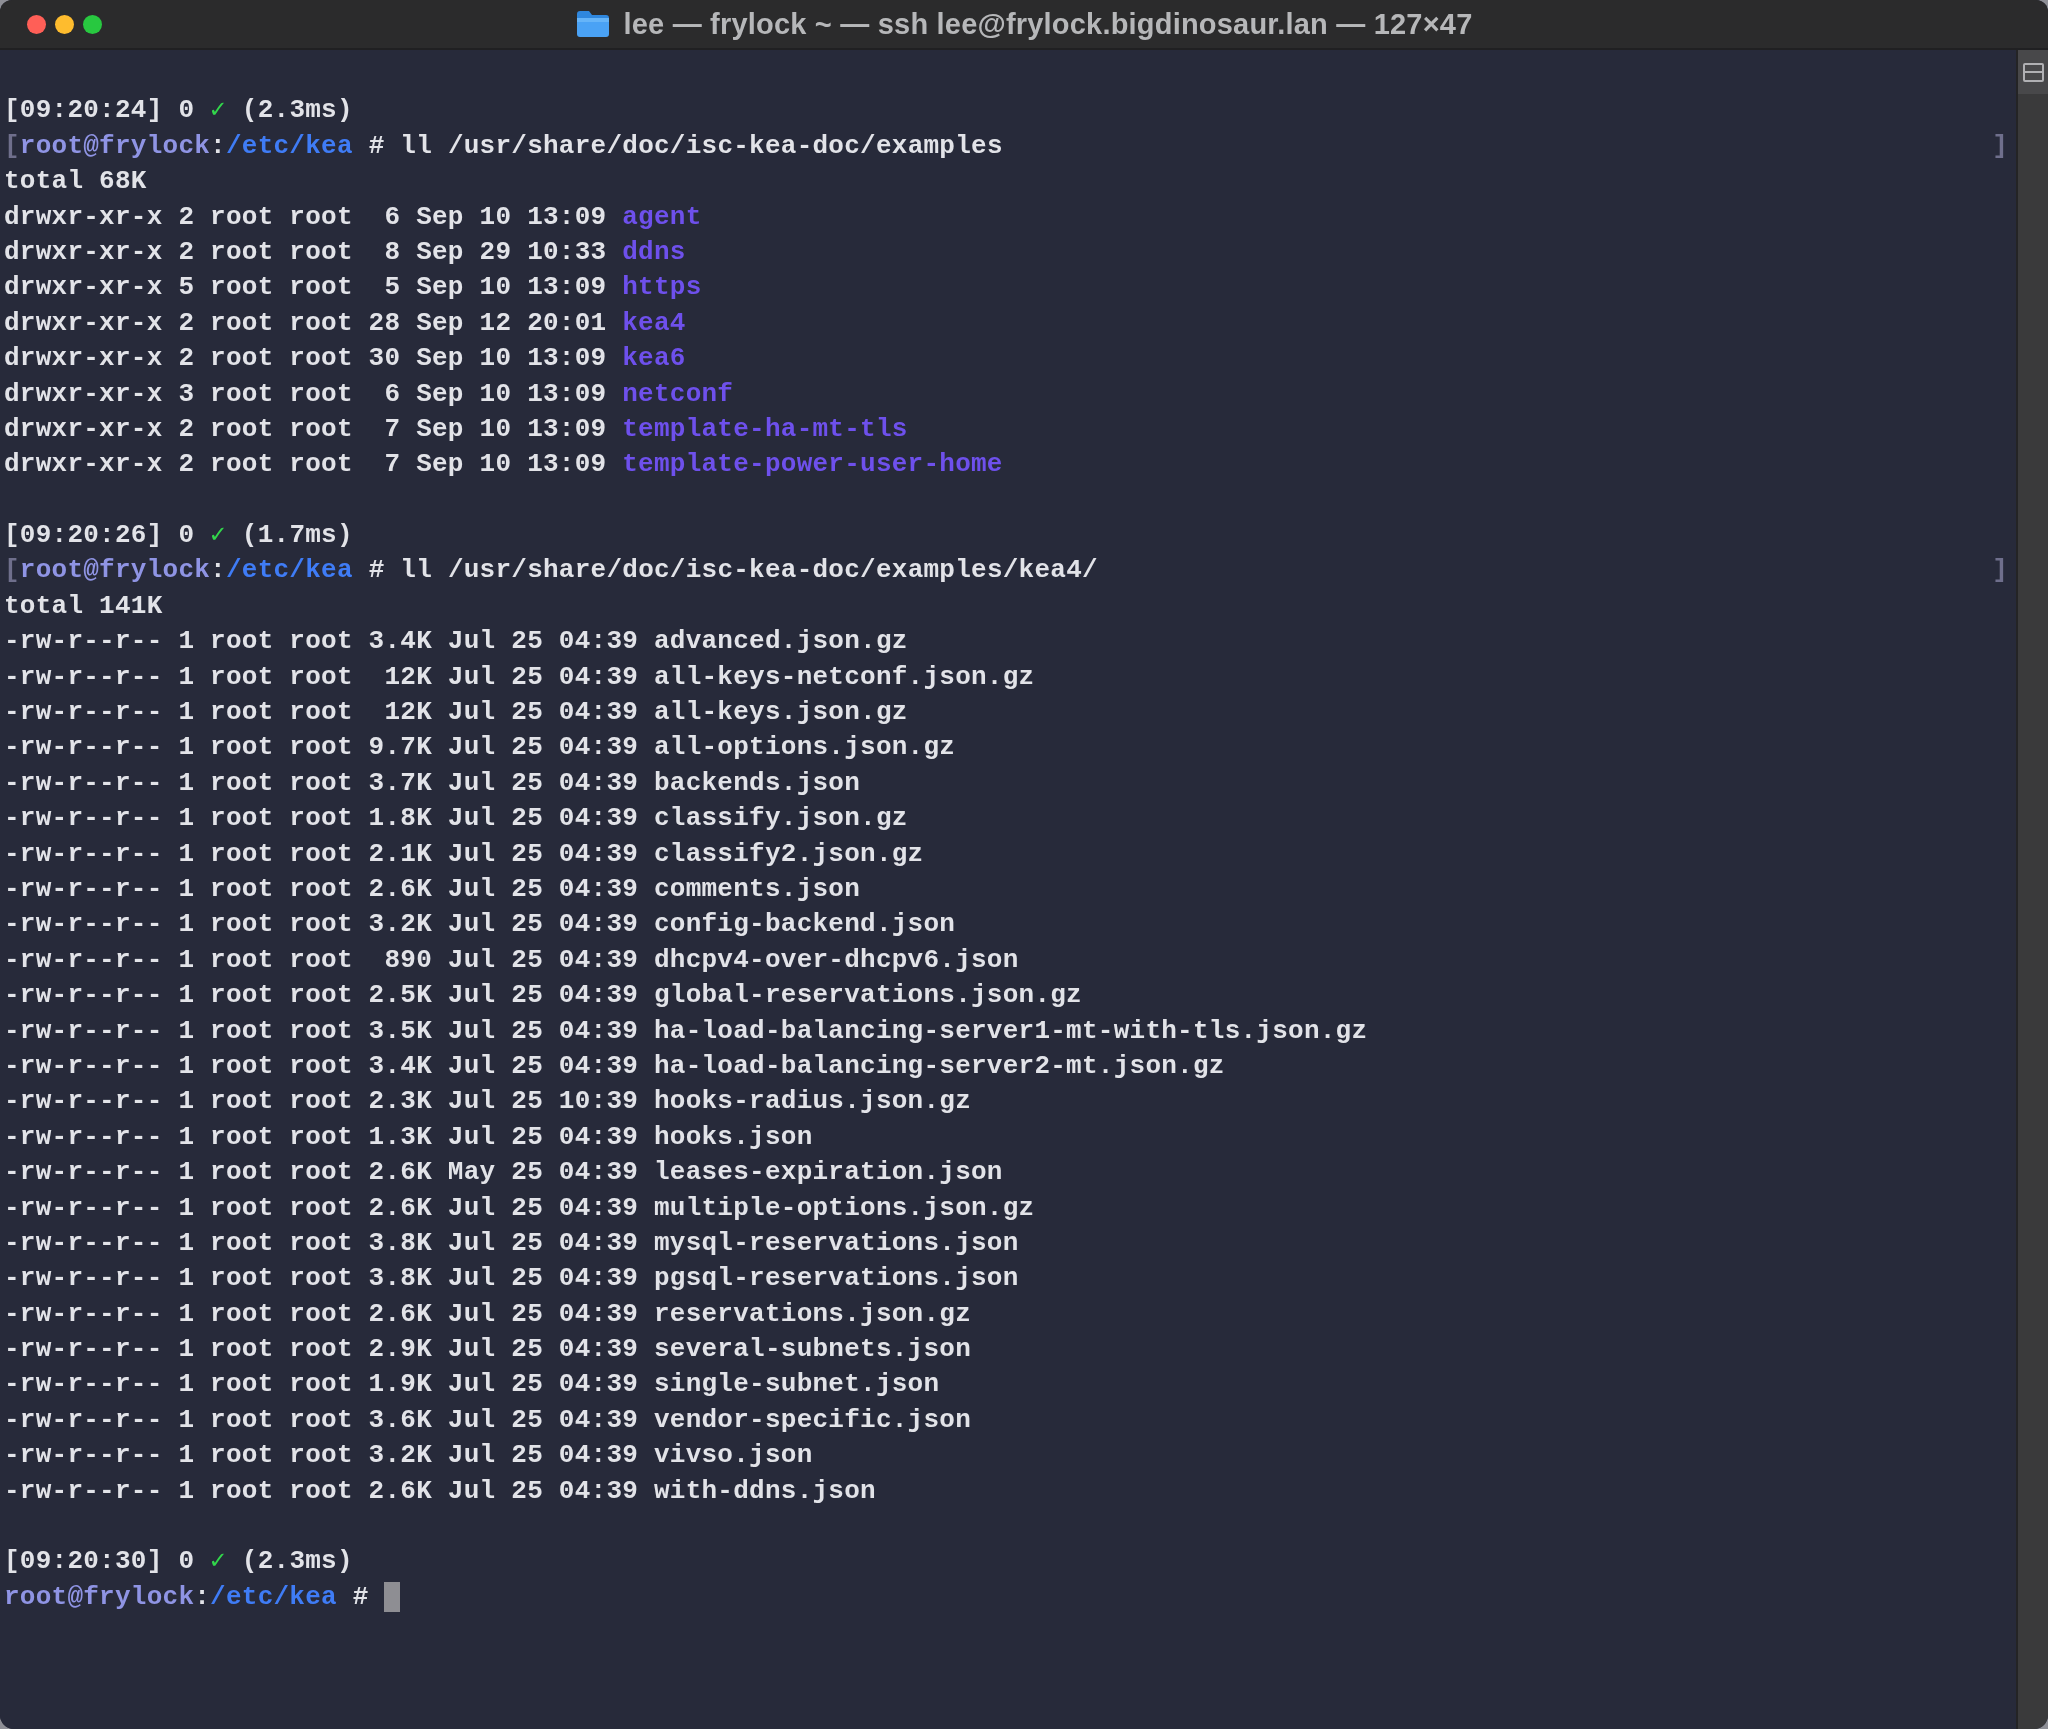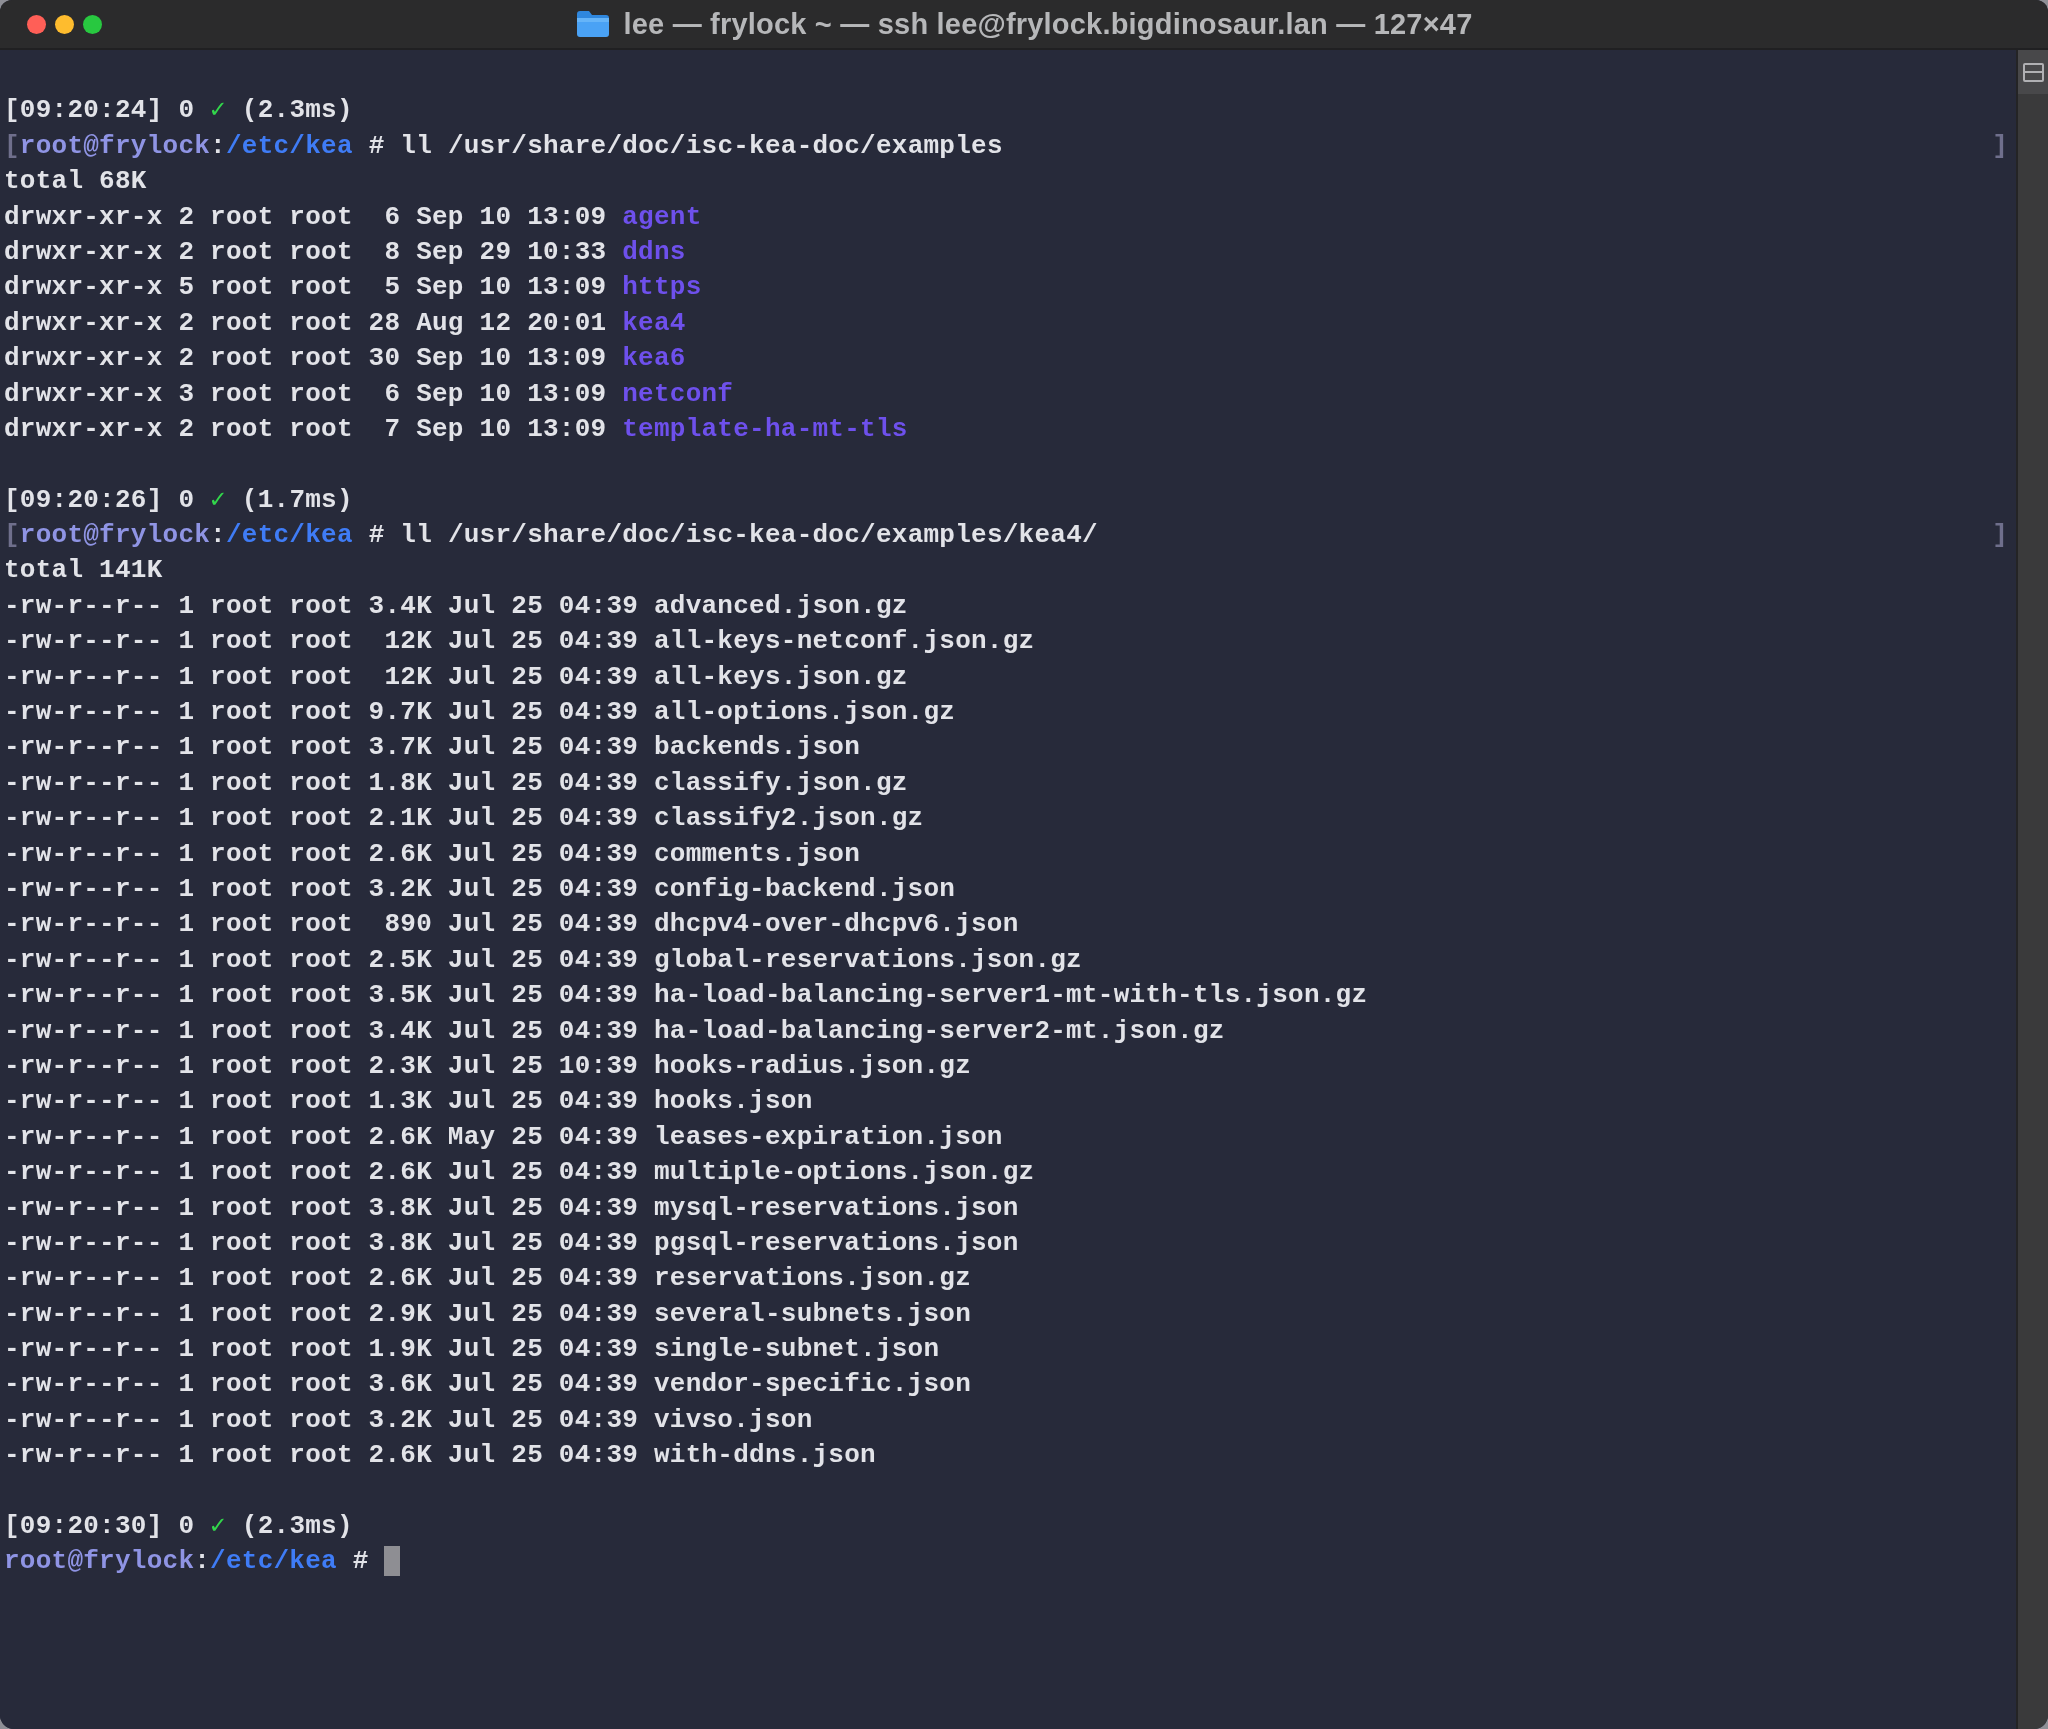--- a/index.html
+++ b/index.html
@@ -102,24 +102,25 @@
   </div>
   <div class="content">
     <div class="terminal" id="terminal">
         <div class="tline"><span class="main"></span></div>
         <div class="tline"><span class="main"><span class="fg">[09:20:24] 0 </span><span class="ok">✓</span><span class="fg"> (2.3ms)</span></span></div>
         <div class="tline"><span class="main"><span class="dim">[</span><span class="uh">root@frylock</span><span class="fg">:</span><span class="path">/etc/kea</span><span class="fg"> # </span><span class="fg">ll /usr/share/doc/isc-kea-doc/examples</span></span><span class="rseg"><span class="dim">]</span></span></div>
         <div class="tline"><span class="main"><span class="fg">total 68K</span></span></div>
         <div class="tline"><span class="main"><span class="fg">drwxr-xr-x 2 root root  6 Sep 10 13:09 </span><span class="dir">agent</span></span></div>
         <div class="tline"><span class="main"><span class="fg">drwxr-xr-x 2 root root  8 Sep 29 10:33 </span><span class="dir">ddns</span></span></div>
         <div class="tline"><span class="main"><span class="fg">drwxr-xr-x 5 root root  5 Sep 10 13:09 </span><span class="dir">https</span></span></div>
-        <div class="tline"><span class="main"><span class="fg">drwxr-xr-x 2 root root 28 Aug 12 20:01 </span><span class="dir">kea4</span></span></div>
+        <div class="tline"><span class="main"><span class="fg">drwxr-xr-x 2 root root 28 Sep 12 20:01 </span><span class="dir">kea4</span></span></div>
         <div class="tline"><span class="main"><span class="fg">drwxr-xr-x 2 root root 30 Sep 10 13:09 </span><span class="dir">kea6</span></span></div>
         <div class="tline"><span class="main"><span class="fg">drwxr-xr-x 3 root root  6 Sep 10 13:09 </span><span class="dir">netconf</span></span></div>
         <div class="tline"><span class="main"><span class="fg">drwxr-xr-x 2 root root  7 Sep 10 13:09 </span><span class="dir">template-ha-mt-tls</span></span></div>
+        <div class="tline"><span class="main"><span class="fg">drwxr-xr-x 2 root root  7 Sep 10 13:09 </span><span class="dir">template-power-user-home</span></span></div>
         <div class="tline"><span class="main"></span></div>
         <div class="tline"><span class="main"><span class="fg">[09:20:26] 0 </span><span class="ok">✓</span><span class="fg"> (1.7ms)</span></span></div>
         <div class="tline"><span class="main"><span class="dim">[</span><span class="uh">root@frylock</span><span class="fg">:</span><span class="path">/etc/kea</span><span class="fg"> # </span><span class="fg">ll /usr/share/doc/isc-kea-doc/examples/kea4/</span></span><span class="rseg"><span class="dim">]</span></span></div>
         <div class="tline"><span class="main"><span class="fg">total 141K</span></span></div>
         <div class="tline"><span class="main"><span class="fg">-rw-r--r-- 1 root root 3.4K Jul 25 04:39 advanced.json.gz</span></span></div>
         <div class="tline"><span class="main"><span class="fg">-rw-r--r-- 1 root root  12K Jul 25 04:39 all-keys-netconf.json.gz</span></span></div>
         <div class="tline"><span class="main"><span class="fg">-rw-r--r-- 1 root root  12K Jul 25 04:39 all-keys.json.gz</span></span></div>
         <div class="tline"><span class="main"><span class="fg">-rw-r--r-- 1 root root 9.7K Jul 25 04:39 all-options.json.gz</span></span></div>
         <div class="tline"><span class="main"><span class="fg">-rw-r--r-- 1 root root 3.7K Jul 25 04:39 backends.json</span></span></div>
         <div class="tline"><span class="main"><span class="fg">-rw-r--r-- 1 root root 1.8K Jul 25 04:39 classify.json.gz</span></span></div>

